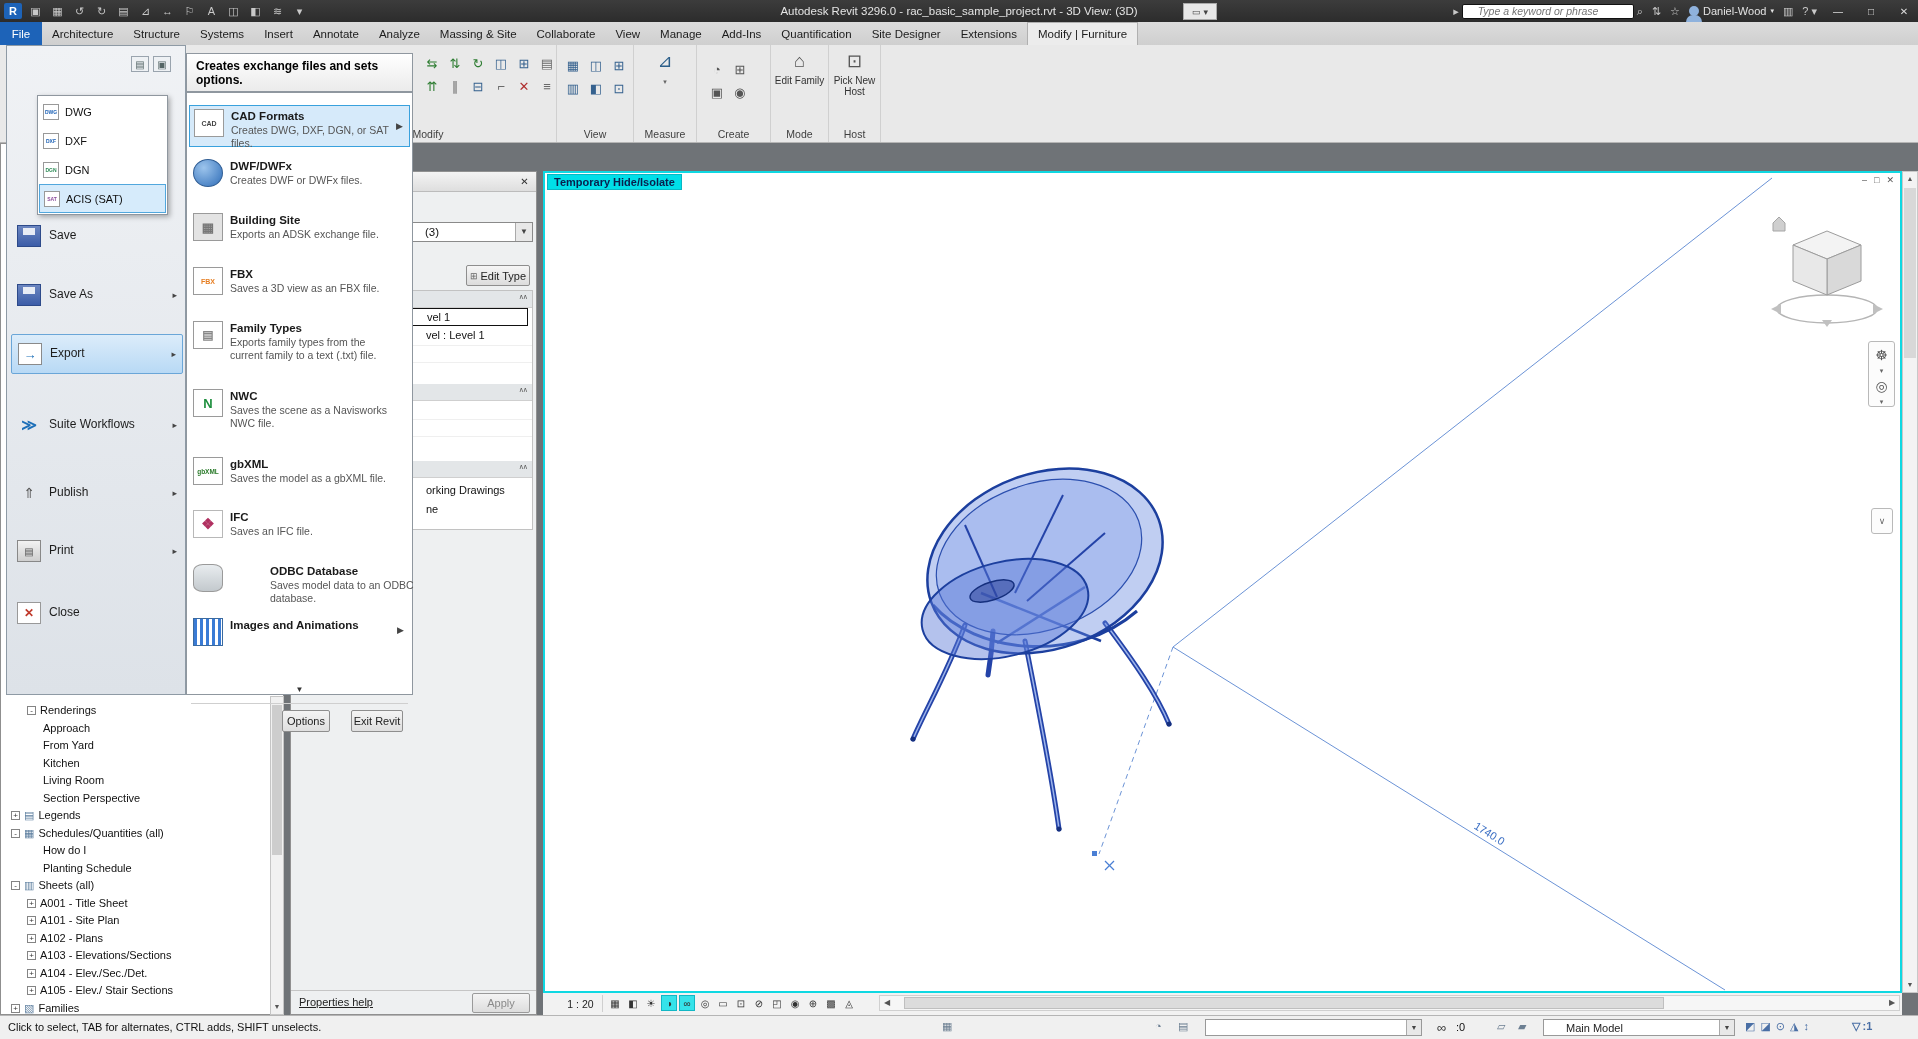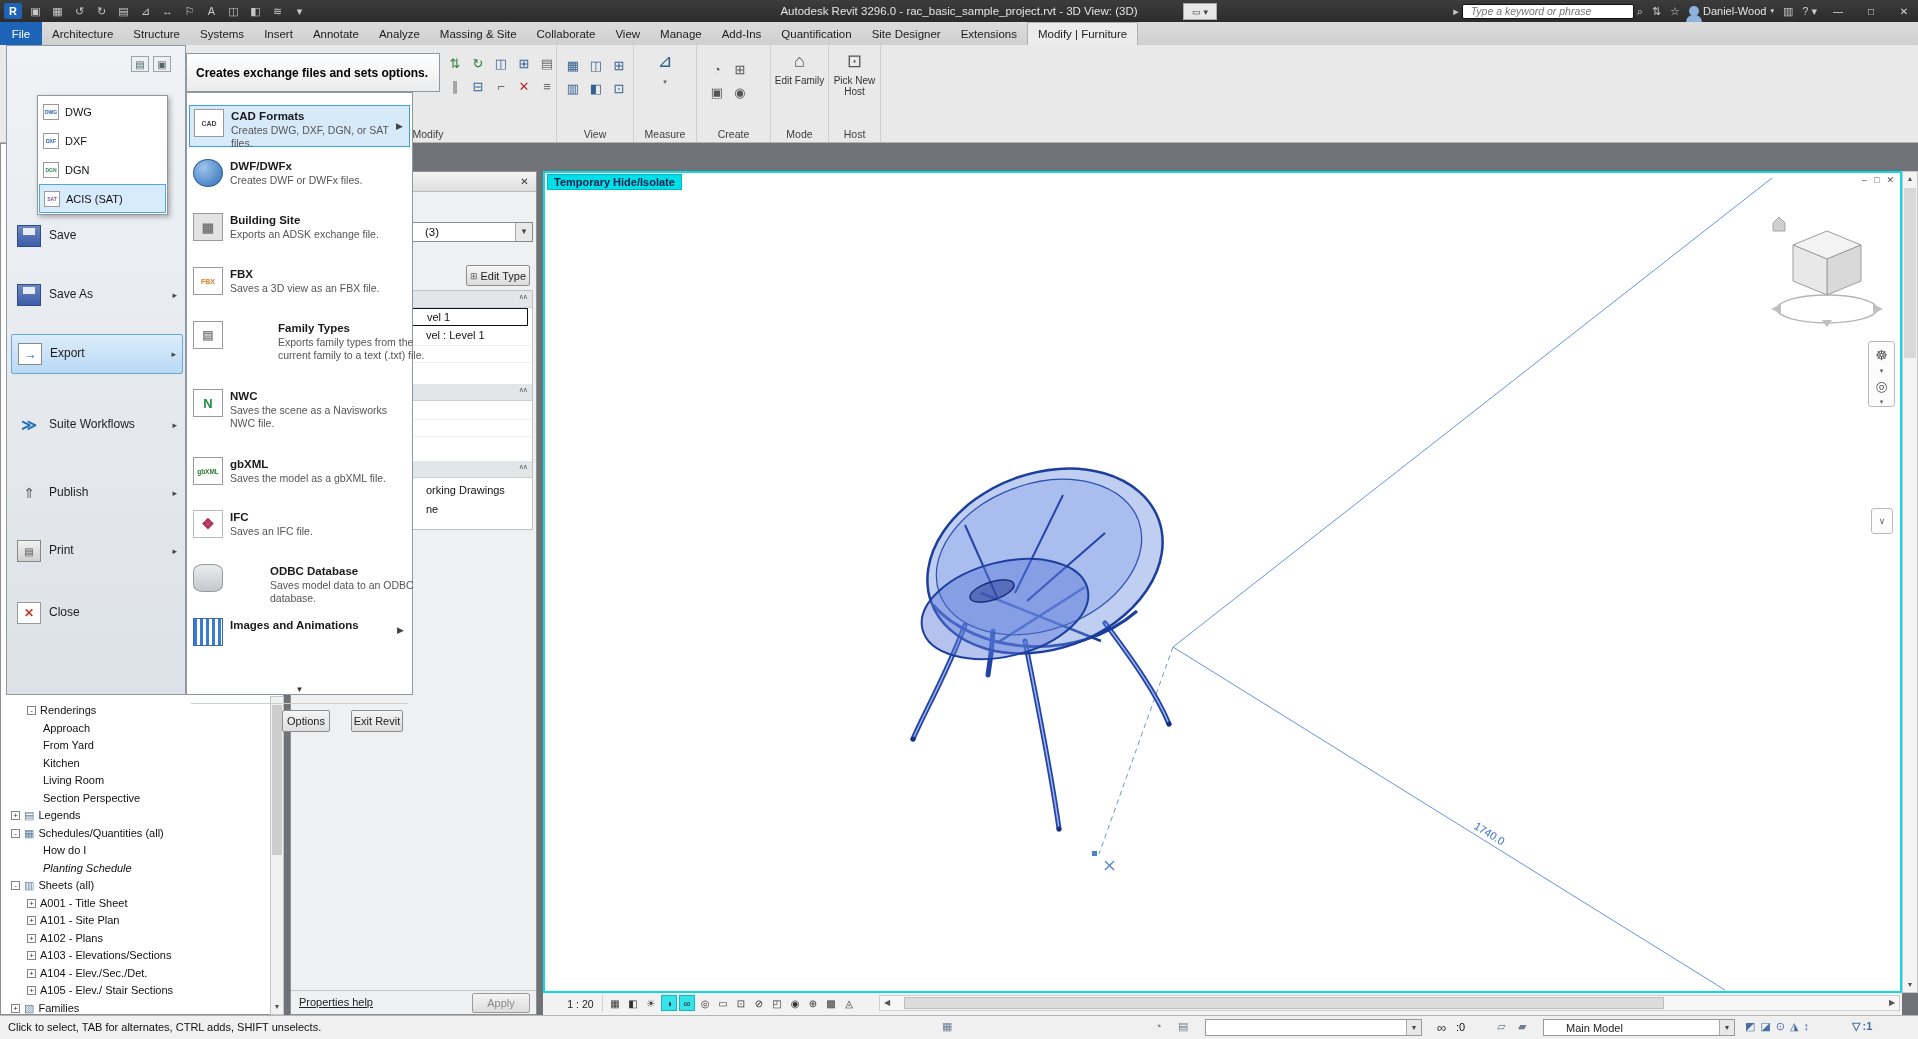--- a/index.html
+++ b/index.html
@@ -7,21 +7,21 @@
   body{font-family:"Liberation Sans",sans-serif;background:#6f7377;position:relative;}
 
   
   #titlebar{position:absolute;left:0;top:0;width:1918px;height:22px;background:linear-gradient(#3c3c3c,#2c2c2c);color:#d8d8d8;}
   #qat{position:absolute;left:4px;top:0;height:22px;display:flex;align-items:center;gap:5px;}
   .rlogo{width:18px;height:16px;background:#1d63b8;color:#fff;font-weight:bold;font-size:11px;display:flex;align-items:center;justify-content:center;border-radius:2px;}
   .qicon{width:17px;height:16px;display:flex;align-items:center;justify-content:center;font-size:11px;color:#c9c9c9;}
   #apptitle{position:absolute;left:0;right:0;top:0;height:22px;display:flex;align-items:center;justify-content:center;font-size:11.5px;color:#e4e4e4;pointer-events:none;}
   #tb-right{position:absolute;right:2px;top:0;height:22px;display:flex;align-items:center;gap:9px;}
   #searchwrap{display:flex;align-items:center;gap:3px;}
-  #search-input{width:172px;height:15px;font-size:10.5px;font-style:italic;border:1px solid #111;border-radius:2px;padding:0 8px;background:#fff;color:#333;font-family:"Liberation Sans",sans-serif;}
+  #search-input{width:172px;height:15px;font-size:10.5px;font-style:italic;border:1px solid #111;border-radius:2px;padding:0 15px;background:#fff;color:#333;font-family:"Liberation Sans",sans-serif;}
   .tbicon{font-size:11px;color:#c9c9c9;}
   #userblock{display:flex;align-items:center;gap:4px;font-size:11px;color:#e2e2e2;}
   .person{width:10px;height:10px;border-radius:50%;background:#8fb2dd;position:relative;}
   .person:after{content:"";position:absolute;left:-3px;top:9px;width:16px;height:7px;border-radius:7px 7px 0 0;background:#8fb2dd;}
   .winbtn{width:24px;height:18px;display:flex;align-items:center;justify-content:center;font-size:10px;color:#ddd;}
 
   
   #tabrow{position:absolute;left:0;top:22px;width:1918px;height:23px;background:linear-gradient(#dcdcdc,#cfcfcf);display:flex;align-items:flex-end;}
   .tab{height:23px;display:flex;align-items:center;padding:0 10px;font-size:11.5px;color:#1c1c1c;white-space:nowrap;}
   .tab-file{background:#1d63b8;color:#fff;width:42px;justify-content:center;padding:0;}
@@ -119,21 +119,21 @@
   .fm-arrow{margin-left:auto;font-size:9px;color:#444;}
   .mic{flex:none;width:24px;height:22px;display:flex;align-items:center;justify-content:center;font-size:12px;}
   .mi-save,.mi-saveas{background:linear-gradient(#6c86c0,#3c5da8);border:1px solid #2d4a8a;position:relative;color:transparent;}
   .mi-save:after,.mi-saveas:after{content:"";position:absolute;left:5px;top:2px;right:5px;height:7px;background:#e8ecf5;}
   .mi-export{background:#fff;border:1px solid #8a8a8a;color:#1d6fb8;font-weight:bold;font-size:13px;}
   .mi-suite{color:#1d6fb8;font-size:15px;font-weight:bold;}
   .mi-publish{color:#555;font-size:14px;}
   .mi-print{background:linear-gradient(#f2f2f2,#cfcfcf);border:1px solid #888;color:#555;font-size:10px;}
   .mi-close{background:#fff;border:1px solid #999;color:#c0392b;font-weight:bold;font-size:12px;}
 
-  #fm-tooltip{position:absolute;left:180px;top:8px;width:254px;height:39px;background:linear-gradient(#fff,#ebebeb);border:1px solid #8f979f;font-size:12px;font-weight:bold;color:#000;display:flex;align-items:center;padding:0 9px;}
+  #fm-tooltip{position:absolute;left:180px;top:8px;width:227px;height:39px;background:linear-gradient(#fff,#ebebeb);border:1px solid #8f979f;font-size:12px;font-weight:bold;color:#000;display:flex;align-items:center;padding:0 9px;}
   #fm-flyout{position:absolute;left:180px;top:47px;width:227px;height:603px;background:#fff;border:1px solid #8f979f;}
   .fl-item{position:absolute;left:2px;right:2px;display:flex;gap:7px;padding:3px 4px;align-items:flex-start;}
   .fl-item.hl{background:#d6eafa;border:1px solid #39a1dd;}
   .fl-item:nth-of-type(1){top:12px;height:42px;}
   .fl-item:nth-of-type(2){top:63px;height:44px;}
   .fl-item:nth-of-type(3){top:117px;height:44px;}
   .fl-item:nth-of-type(4){top:171px;height:44px;}
   .fl-item:nth-of-type(5){top:225px;height:62px;}
   .fl-item:nth-of-type(6){top:293px;height:62px;}
   .fl-item:nth-of-type(7){top:361px;height:46px;}
@@ -340,21 +340,21 @@
         <span class="texp">-</span>
         <span class="ticon">▦</span>
         <span>Schedules/Quantities (all)</span>
       </div>
 
       <div class="trow" style="padding-left: 40px;">
 
         <span>How do I</span>
       </div>
 
-      <div class="trow" style="padding-left: 40px; font-style: italic;">
+      <div class="trow" style="padding-left: 40px;">
 
         <span>Planting Schedule</span>
       </div>
 
       <div class="trow" style="padding-left: 8px;">
         <span class="texp">-</span>
         <span class="ticon">▥</span>
         <span>Sheets (all)</span>
       </div>
 
@@ -657,21 +657,21 @@
           <span class="fic fi-fbx">FBX</span>
           <span style="flex:1;">
             <span class="fl-title" style="display:block;">FBX</span>
             <span class="fl-desc" style="display:block;">Saves a 3D view as an FBX file.</span>
           </span>
 
         </div>
 
         <div class="fl-item">
           <span class="fic fi-ftypes">▤</span>
-          <span style="flex:1;margin-left:48px;">
+          <span style="flex:1;">
             <span class="fl-title" style="display:block;">Family Types</span>
             <span class="fl-desc" style="display:block;">Exports family types from the current family to a text (.txt) file.</span>
           </span>
 
         </div>
 
         <div class="fl-item">
           <span class="fic fi-nwc">N</span>
           <span style="flex:1;">
             <span class="fl-title" style="display:block;">NWC</span>

